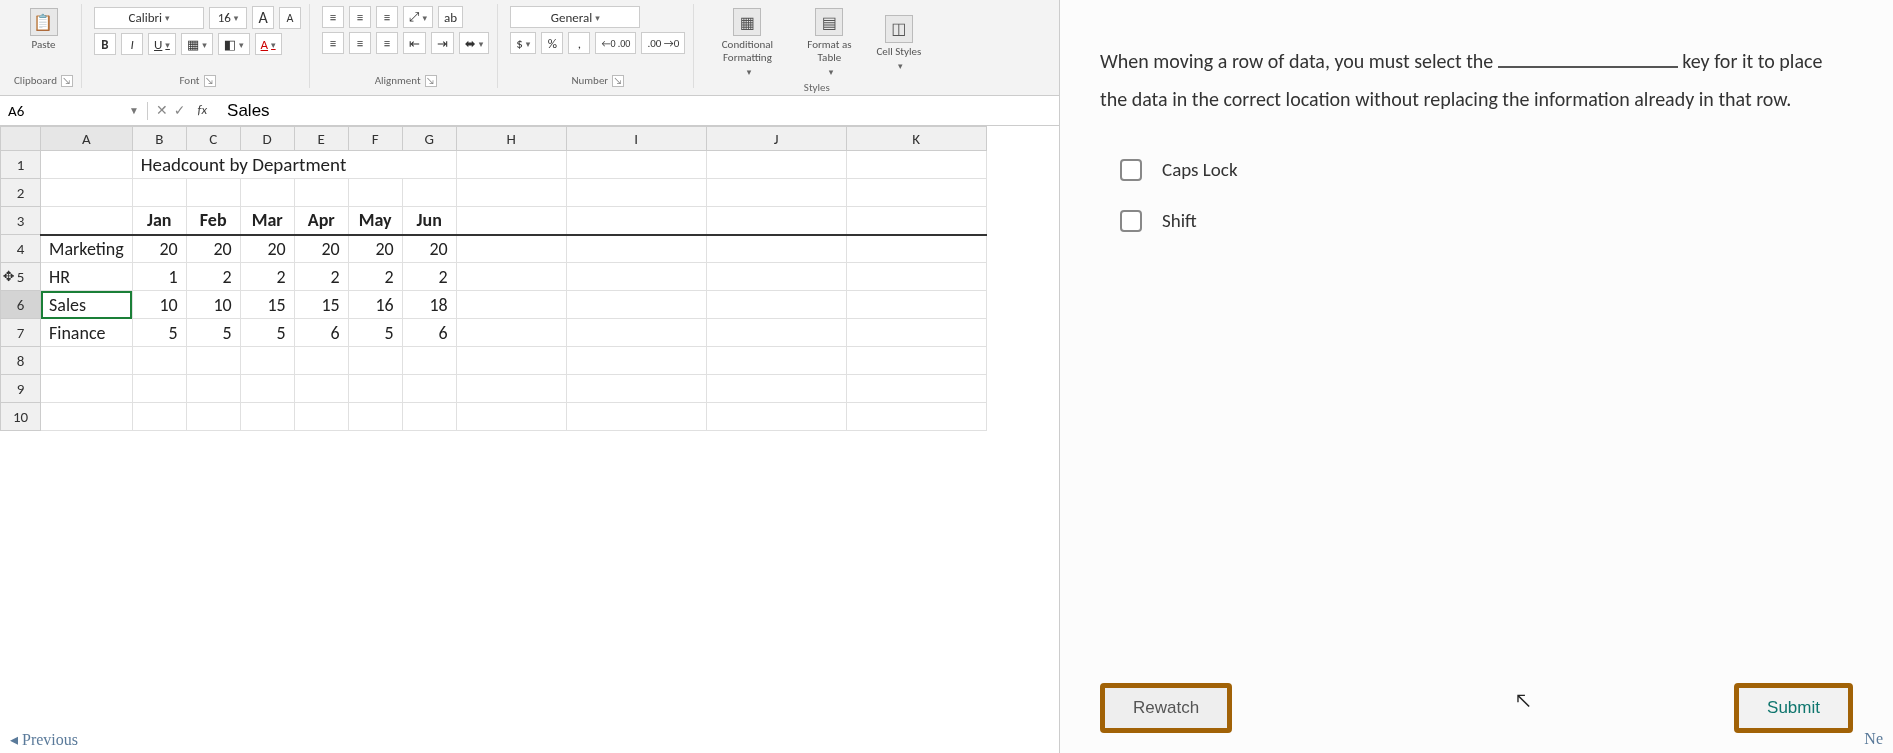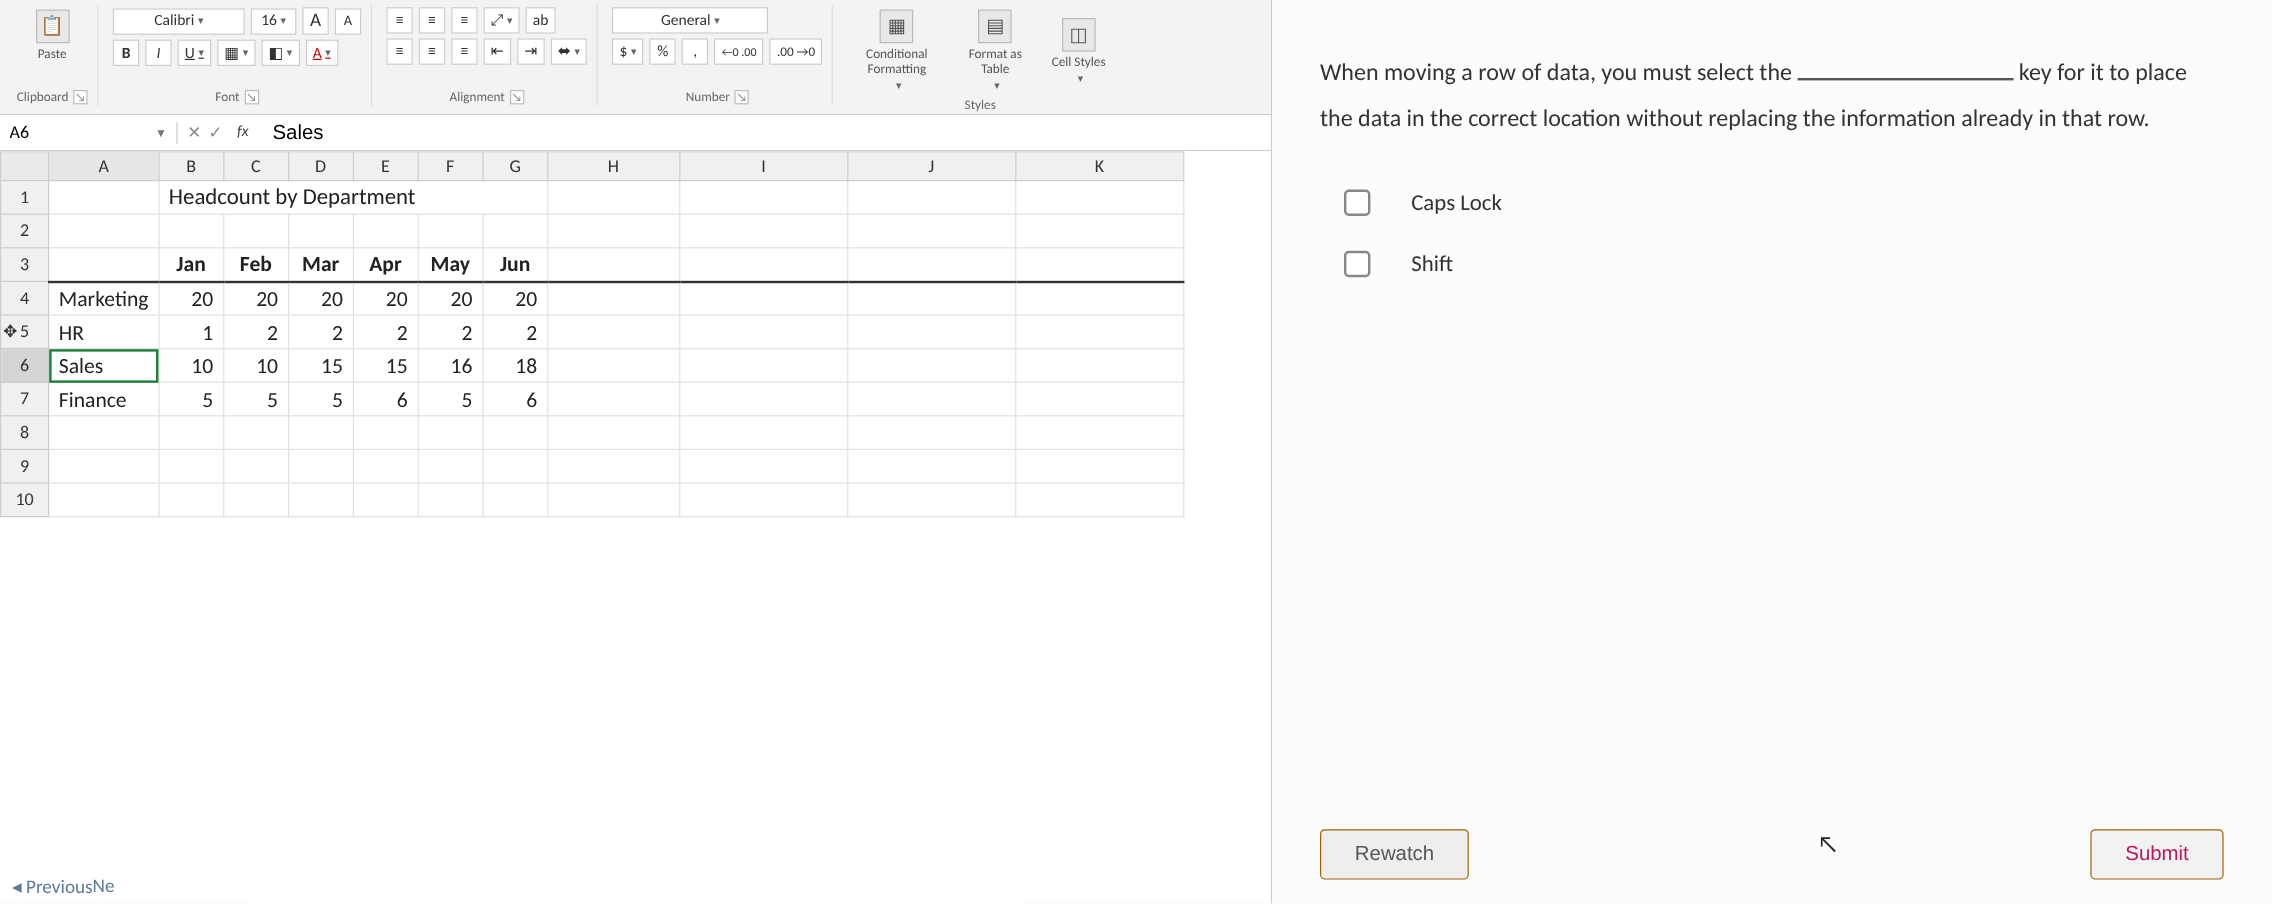--- a/index.html
+++ b/index.html
@@ -105,37 +105,37 @@
 .quiz-pane {
   flex:1; padding: 30px 40px 20px 40px; background:#fcfcfc;
   display:flex; flex-direction:column; font-size:20px; color:#333;
 }
 .question { line-height:1.9; margin-bottom: 40px; margin-top: 12px; }
 .blank {
   display:inline-block; border-bottom:2px solid #555; min-width:180px;
   height: 1.1em; vertical-align:baseline;
 }
 .options { display:flex; flex-direction:column; gap:28px; margin-left:20px;}
-.opt { display:flex; align-items:flex-start; gap:34px; font-size:19px; cursor:pointer;}
+.opt { display:flex; align-items:center; gap:20px; font-size:19px; cursor:pointer;}
 .opt .box {
   width:22px;height:22px;border:2px solid #888;border-radius:4px;background:#fff;
 }
 .footer-row {
   margin-top:auto; display:flex; justify-content:space-between;
   align-items:center; padding-top:30px;
 }
 .btn {
-  padding:10px 28px; border:1px solid #a16207; background:#eee;
+  padding:10px 28px; border:5px solid #a16207; background:#eee;
   color:#555; font-size:17px; border-radius:4px;
 }
-.btn.disabled { color:#be185d; background:#f2f2f2; }
+.btn.disabled { color:#0f766e; background:#f2f2f2; }
 .cursor-arrow { position:absolute; font-size:20px; color:#222; }
 .bottom-nav {
   position:absolute; bottom:4px; left:10px; right:10px;
-  display:flex; font-size:16px; color:#5a7a9a;
+  display:flex; justify-content:space-between; font-size:16px; color:#5a7a9a;font-family:Liberation Serif, serif;
 }
 .bottom-nav span { cursor:pointer; }
 </style>
 </head>
 <body>
 
 <div class="excel-pane">
 
   <div class="ribbon">
 

